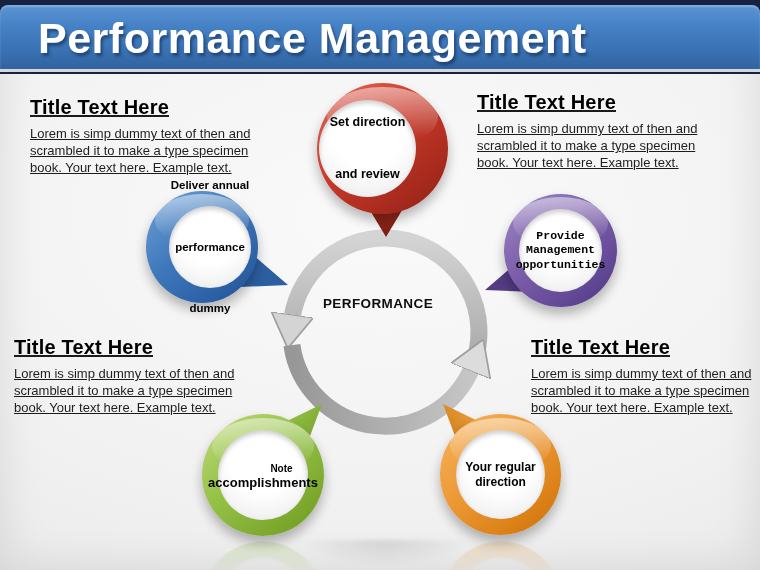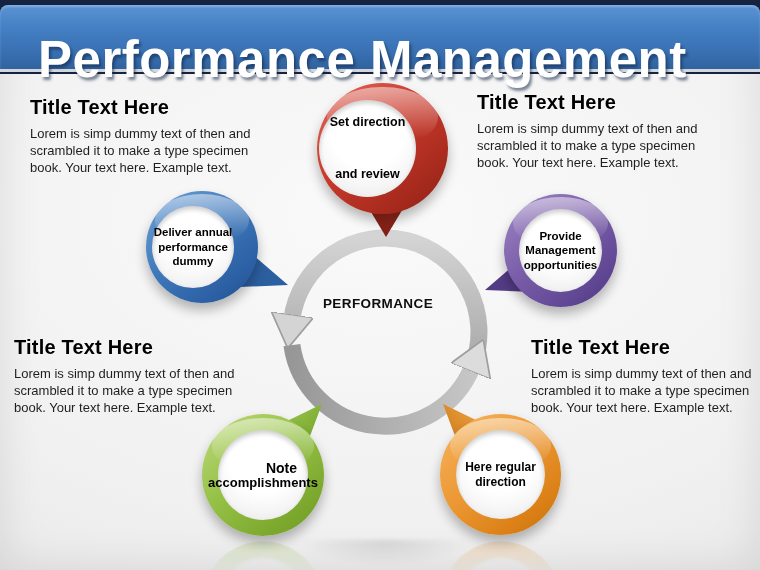--- a/index.html
+++ b/index.html
@@ -13,26 +13,26 @@
   
   .header { position:absolute; left:0; top:0; width:760px; height:74px; background:#16233E; }
   .banner {
     position:absolute; left:0; top:5px; width:760px; height:67px;
     border-radius:8px 8px 0 0;
     background:linear-gradient(180deg,#5B94D4 0%,#4480C4 35%,#3A72B4 70%,#30639F 100%);
     border-bottom:3px solid #D3D7DC;
     box-shadow: inset 0 2px 2px rgba(255,255,255,0.25);
   }
   .banner h1 {
-    position:absolute; left:38px; top:25px;
-    font-size:51px; font-weight:bold; letter-spacing:0.5px; color:#FFFFFF;
+    position:absolute; left:38px; top:9px;
+    font-size:43px; font-weight:bold; letter-spacing:0.5px; color:#FFFFFF;
     text-shadow:2px 3px 3px rgba(15,35,70,0.55);
   }
   
-  .tb { position:absolute; width:248px; color:#1B1B1B; }
+  .tb { position:absolute; width:248px; color:#1B1B1B;text-decoration:underline; }
   .tb h2 { font-size:20px; font-weight:bold; color:#000; margin-bottom:6px; letter-spacing:0.2px; }
   .tb .line { font-size:13px; line-height:17px; color:#1F1F1F; }
   .tb-tl { left:30px;  top:96px;  }
   .tb-tr { left:477px; top:91px;  }
   .tb-bl { left:14px;  top:336px; }
   .tb-br { left:531px; top:336px; }
   
   .cycle { position:absolute; left:270px; top:219px; z-index:1; }
   .center-label {
     position:absolute; left:288px; top:296px; width:180px; z-index:2;
@@ -60,30 +60,30 @@
   }
   .inner .bl { font-size:11.5px; line-height:14.5px; }
   .b-red    { left:317px; top:83px;  width:131px; height:165px; }
   .b-red    .ring  { left:0; top:0; width:131px; height:131px;
     background:linear-gradient(140deg,#E06A5E 0%,#C93A2B 42%,#A62A1D 78%,#8C2217 100%); }
   .b-red    .inner { left:2px; top:17px; width:97px; height:97px;gap:37px; }
   .b-red    .bl { font-size:12.5px; line-height:15.5px; }
   .b-blue   { left:146px; top:191px; width:150px; height:112px; }
   .b-blue   .ring  { left:0; top:0; width:112px; height:112px;
     background:linear-gradient(140deg,#70A1D7 0%,#3E78BA 45%,#2B5FA3 80%,#1F4C8B 100%); }
-  .b-blue   .inner { left:6px; top:15px; width:82px; height:82px; }
-  .b-purple { left:467px; top:194px; width:150px; height:113px; }
+  .b-blue   .inner { left:23px; top:15px; width:82px; height:82px;gap:47px; }
+  .b-purple { left:467px; top:194px; width:150px; height:113px;font-family:Liberation Mono, monospace; }
   .b-purple .ring  { left:37px; top:0; width:113px; height:113px;
     background:linear-gradient(140deg,#9E87C4 0%,#7A5DA9 45%,#5F4693 80%,#4D3480 100%); }
   .b-purple .inner { left:52px; top:15px; width:83px; height:83px; }
   .b-green  { left:202px; top:392px; width:125px; height:144px; }
   .b-green  .ring  { left:0; top:22px; width:122px; height:122px;
     background:linear-gradient(140deg,#C1DB7E 0%,#93C045 45%,#7BA82C 80%,#699520 100%); }
   .b-green  .inner { left:16px; top:38px; width:90px; height:90px; }
-  .b-green  .l0 { font-size:14px; line-height:15px;margin-left:37px; }
+  .b-green  .l0 { font-size:10px; line-height:15px;margin-left:37px; }
   .b-green  .l1 { font-size:13px; line-height:14px; }
   .b-orange { left:421px; top:392px; width:140px; height:144px; }
   .b-orange .ring  { left:19px; top:22px; width:121px; height:121px;
     background:linear-gradient(140deg,#F6B55F 0%,#EC9834 45%,#DA7F15 80%,#C06F0F 100%); }
   .b-orange .inner { left:35px; top:38px; width:89px; height:89px; }
   .b-orange .bl { font-size:12px; line-height:15px; }
   
   .refl {
     position:absolute; z-index:0; width:122px; height:122px; border-radius:50%;
     opacity:0.28; filter:blur(1.5px);
@@ -225,21 +225,21 @@
       <defs>
           <linearGradient id="gOrgP" x1="1" y1="0" x2="0" y2="1">
         <stop offset="0" stop-color="#F2A847"></stop>
             <stop offset="1" stop-color="#C57110"></stop>
           </linearGradient>
         </defs>
       <polygon points="6,4 43,22 24,52" fill="url(#gOrgP)"></polygon>
     </svg>
     <div class="ring"></div>
     <div class="inner">
-      <span class="bl l0">Here regular</span>
+      <span class="bl l0">Your regular</span>
       <span class="bl l1">direction</span>
     </div>
   </div>
 
   <div class="refl refl-green"></div>
   <div class="refl refl-orange"></div>
   <div class="refl-gray"></div>
 
 </div>
 

